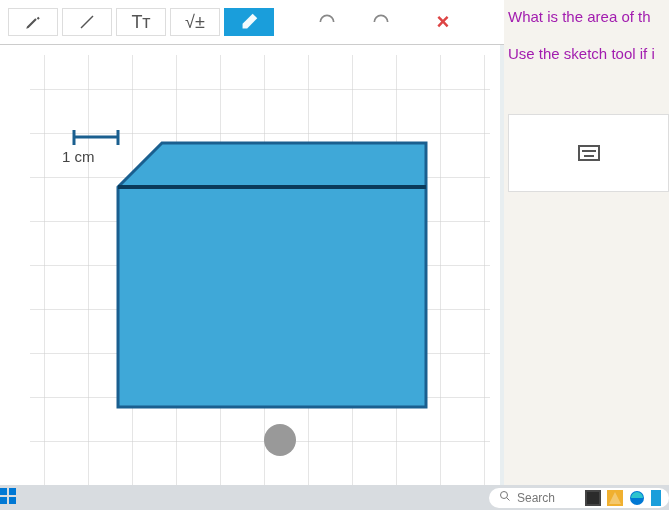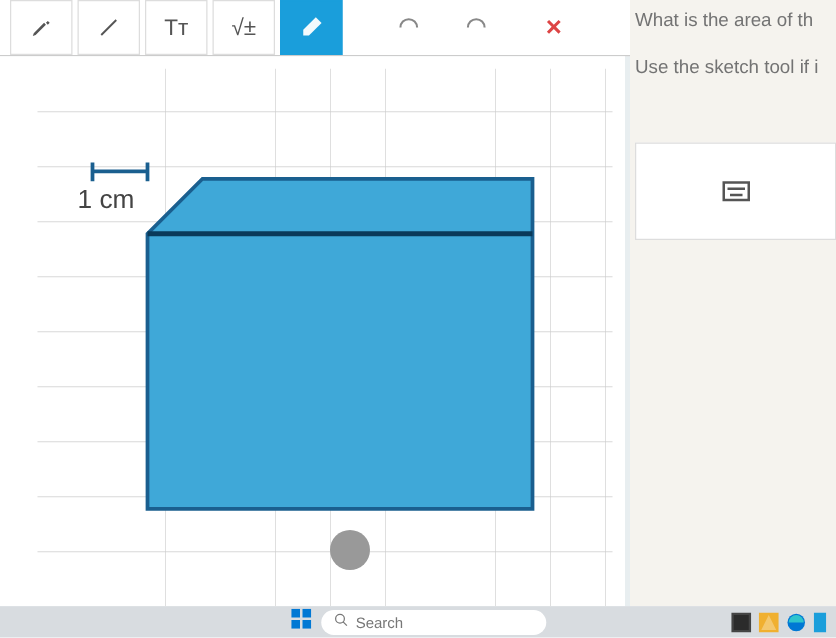--- a/index.html
+++ b/index.html
@@ -1,35 +1,35 @@
 <!DOCTYPE html>
 <html><head>
 <meta charset="utf-8">
 <style>
 *{margin:0;padding:0;box-sizing:border-box}
 body{font-family:Arial,sans-serif;background:#e8eef0;width:669px;height:510px;overflow:hidden;position:relative}
 .toolbar{display:flex;align-items:center;height:45px;background:#fff;border-bottom:1px solid #ccc;padding:0 8px;gap:4px}
-.tool-btn{width:50px;height:44px;display:flex;align-items:center;justify-content:center;background:#fff;border:1px solid #ddd;cursor:pointer;color:#555;font-size:18px}
+.tool-btn{width:50px;height:28px;display:flex;align-items:center;justify-content:center;background:#fff;border:1px solid #ddd;cursor:pointer;color:#555;font-size:18px}
 .tool-btn.active{background:#1a9edb;color:#fff;border-color:#1a9edb}
 .tool-btn.close{border:none;color:#d44;margin-left:8px;font-size:22px;font-weight:bold}
 .tool-btn.undo,.tool-btn.redo{border:none;color:#888}
 .spacer{width:20px}
 .canvas-area{position:absolute;top:45px;left:0;width:500px;height:440px;background:#fff}
-.sidebar{position:absolute;top:0;right:0;width:165px;height:485px;background:#f5f3ee;padding:8px 0 0 4px;color:#737373;font-size:15px}
+.sidebar{position:absolute;top:0;right:0;width:165px;height:485px;background:#f5f3ee;padding:8px 0 0 4px;color:#a21caf;font-size:15px}
 .q-line1{margin-bottom:20px}
 .q-line2{margin-bottom:52px}
 .answer-box{background:#fff;border:1px solid #ddd;padding:30px 20px;display:flex;justify-content:center}
 .keyboard-icon{border:2px solid #555;width:22px;height:16px;display:flex;align-items:center;justify-content:center;font-size:8px;position:relative}
 .keyboard-icon::before{content:"";position:absolute;width:14px;height:2px;background:#555;top:3px;left:2px}
 .keyboard-icon::after{content:"";position:absolute;width:10px;height:2px;background:#555;top:8px;left:4px}
-.taskbar{position:absolute;bottom:0;left:0;right:0;height:25px;background:#d8dce0;display:flex;align-items:center;justify-content:center;gap:8px}
+.taskbar{position:absolute;bottom:0;left:0;right:0;height:25px;background:#d8dce0;display:flex;align-items:center;justify-content:space-between;gap:8px}
 .search-box{display:flex;align-items:center;background:#fff;border-radius:12px;padding:2px 10px;width:180px;height:20px;color:#777;font-size:12px;gap:6px}
 .search-icon{font-size:12px}
 .tray{position:absolute;right:8px;display:flex;gap:6px;align-items:center}
-.scale-label{position:absolute;top:103px;left:62px;font-size:21px;color:#444}
+.scale-label{position:absolute;top:103px;left:62px;font-size:15px;color:#444}
 </style>
 </head>
 <body>
 
 <div class="toolbar">
   <div class="tool-btn">
     <svg width="18" height="18" viewBox="0 0 24 24">
         <path fill="currentColor" d="M3 21l3-1 11-11-2-2L4 18l-1 3zm14-14l2 2 2-2-2-2-2 2z"></path>
       </svg>
   </div>

